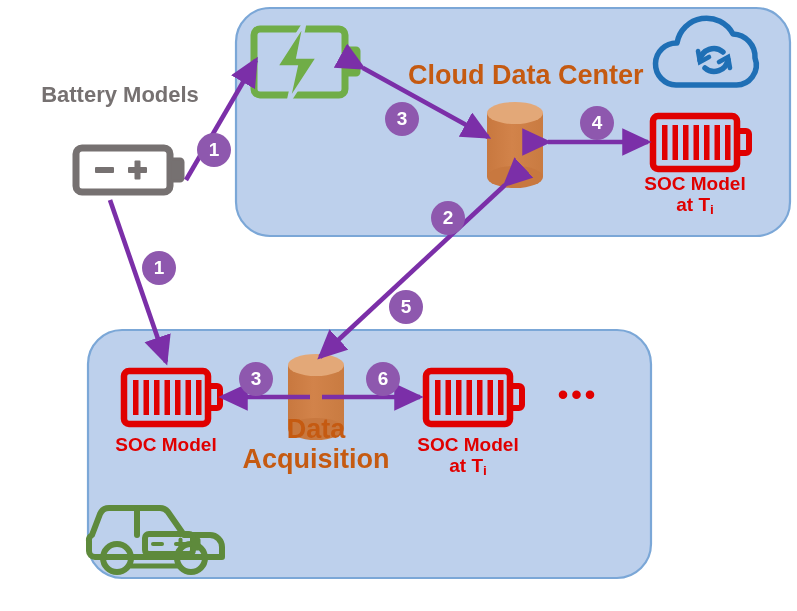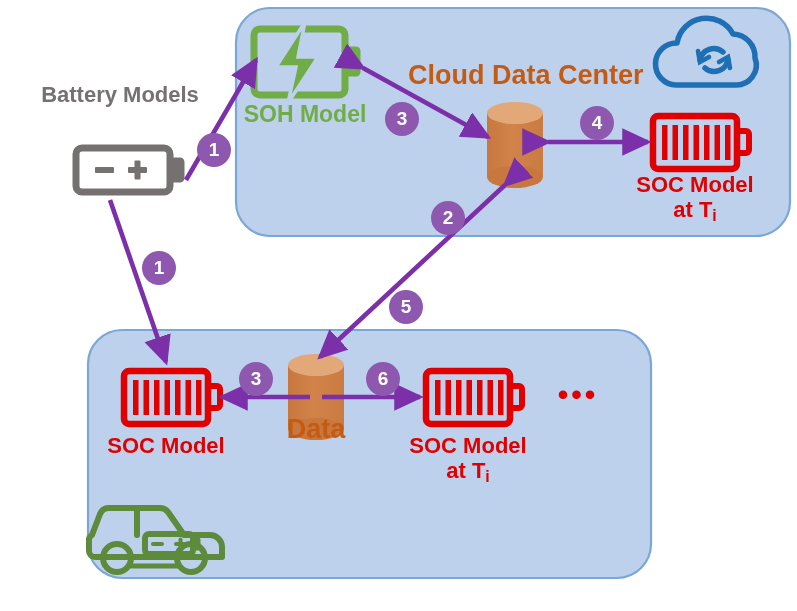--- a/index.html
+++ b/index.html
@@ -8,21 +8,21 @@
     width:797px;height:611px;
     background:#ffffff;
     font-family:"Liberation Sans", sans-serif;
     overflow:hidden;
   }
   #svg-layer{position:absolute;left:0;top:0;width:797px;height:611px;}
   .lbl{position:absolute;font-weight:bold;line-height:1.12;text-align:center;white-space:nowrap;}
   .lbl.gray{color:#767171;font-size:22px;}
   .lbl.green{color:#70AD47;font-size:23px;}
   .lbl.orange{color:#C55A11;font-size:27px;}
-  .lbl.red{color:#E00000;font-size:22px;}
+  .lbl.red{color:#E00000;font-size:19px;}
   .sub{font-size:0.72em;vertical-align:-0.25em;}
   .num{
     position:absolute;width:34px;height:34px;border-radius:50%;
     background:#8E58AE;color:#FFFFFF;font-size:19px;font-weight:bold;
     display:flex;align-items:center;justify-content:center;
     font-family:"Liberation Sans", sans-serif;
   }
 </style>
 </head>
 <body>
@@ -156,33 +156,33 @@
 
     <line x1="322" y1="397" x2="420" y2="397" stroke="#7B2FA8" stroke-width="4.6" marker-end="url(#ah)"></line>
   </svg>
 
   <div class="lbl gray" style="left:20px;top:83px;width:200px;">
     <div>Battery Models</div>
   </div>
 
   <div class="lbl orange" style="left:408px;top:60px;width:224px;">Cloud Data Center</div>
 
-  <div class="lbl green" style="left:240px;top:102px;width:130px;">SOH Model</div>
 
   <div class="lbl red" style="left:622px;top:173px;width:146px;">
     <div>SOC Model</div>
     <div><span>at T</span><span class="sub">i</span></div>
   </div>
 
   <div class="lbl red" style="left:93px;top:434px;width:146px;">
     <div>SOC Model</div>
   </div>
 
   <div class="lbl orange" style="left:240px;top:414px;width:152px;">
     <div>Data</div>
+    <div>Acquisition</div>
   </div>
 
   <div class="lbl red" style="left:395px;top:434px;width:146px;">
     <div>SOC Model</div>
     <div><span>at T</span><span class="sub">i</span></div>
   </div>
 
   <div class="lbl red" style="left:548px;top:378px;width:60px;font-size:30px;color:#E00000;letter-spacing:3px;">•••</div>
 
   <div class="num" style="left:197px;top:133px;">1</div>

